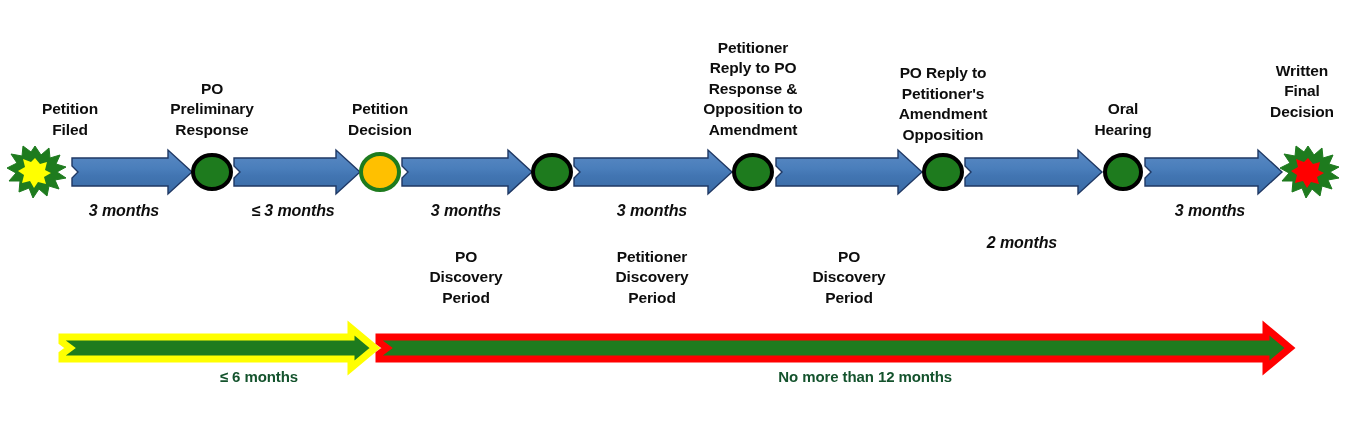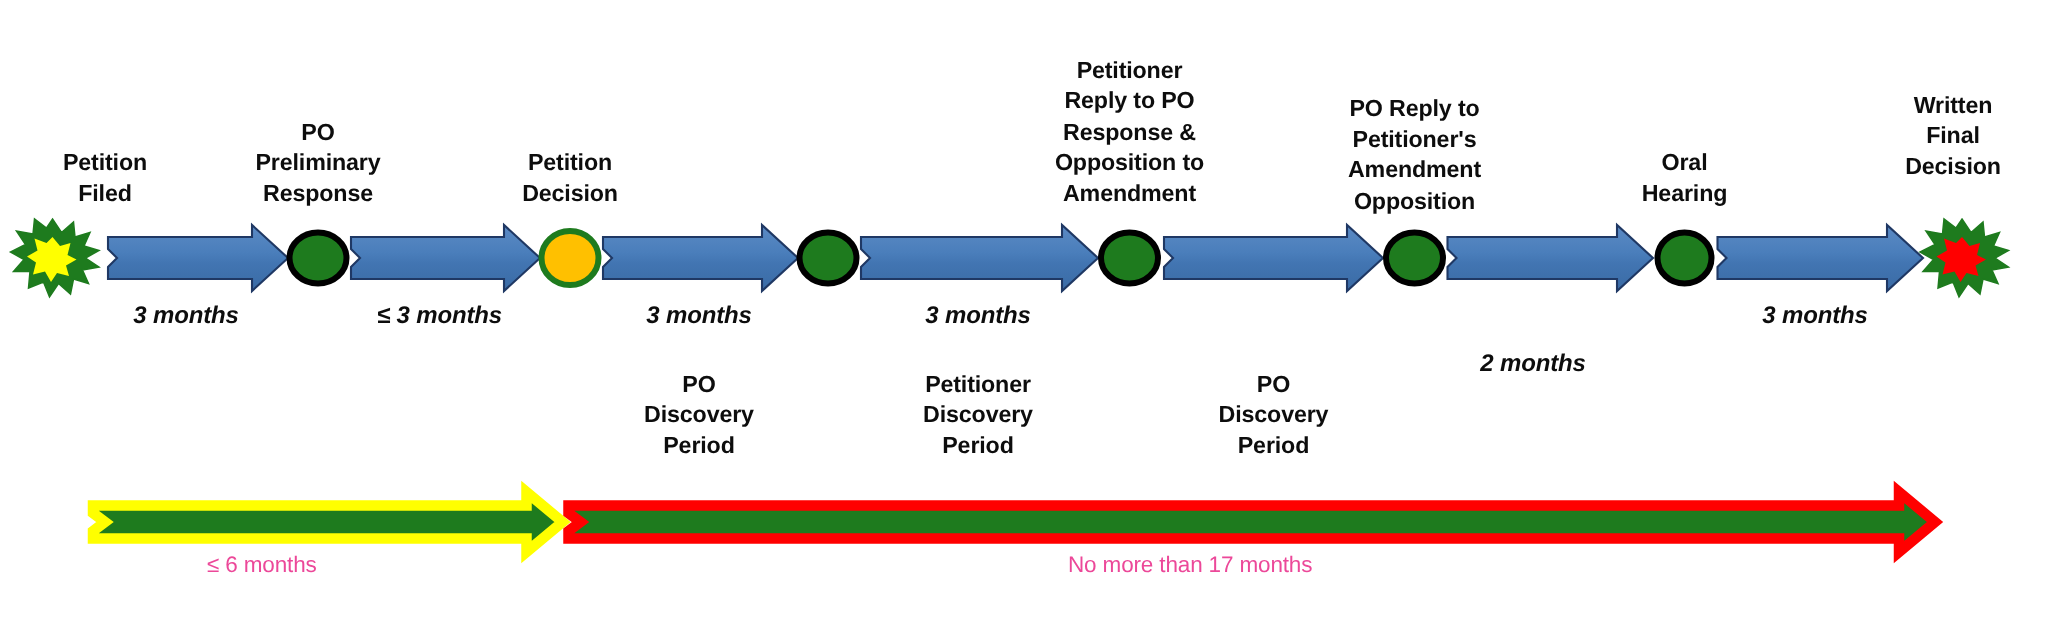--- a/index.html
+++ b/index.html
@@ -50,24 +50,24 @@
     position: absolute;
     text-align: center;
     font-weight: bold;
     font-size: 15.5px;
     line-height: 1.32;
     color: #0d0d0d;
     letter-spacing: -0.1px;
   }
   .summary-label {
     position: absolute;
-    text-align: left;
-    font-weight: normal;
+    text-align: right;
+    font-weight: bold;
     font-size: 15px;
-    color: #ec4899;
+    color: #14532d;
     letter-spacing: -0.1px;
   }
 
   
   .svg-layer {
     position: absolute;
     left: 0;
     top: 0;
     width: 1366px;
     height: 421px;
@@ -198,15 +198,15 @@
     <span>PO<br>Discovery<br>Period</span>
   </div>
   <div class="period-label" style="left:577px; width:150px; top:247px;">
     <span>Petitioner<br>Discovery<br>Period</span>
   </div>
   <div class="period-label" style="left:774px; width:150px; top:247px;">
     <span>PO<br>Discovery<br>Period</span>
   </div>
 
   <div class="summary-label" style="left:138px; width:160px; top:368px;">≤ 6 months</div>
-  <div class="summary-label" style="left:712px; width:240px; top:368px;">No more than 17 months</div>
+  <div class="summary-label" style="left:712px; width:240px; top:368px;">No more than 12 months</div>
 
 </div>
 
 </body></html>

